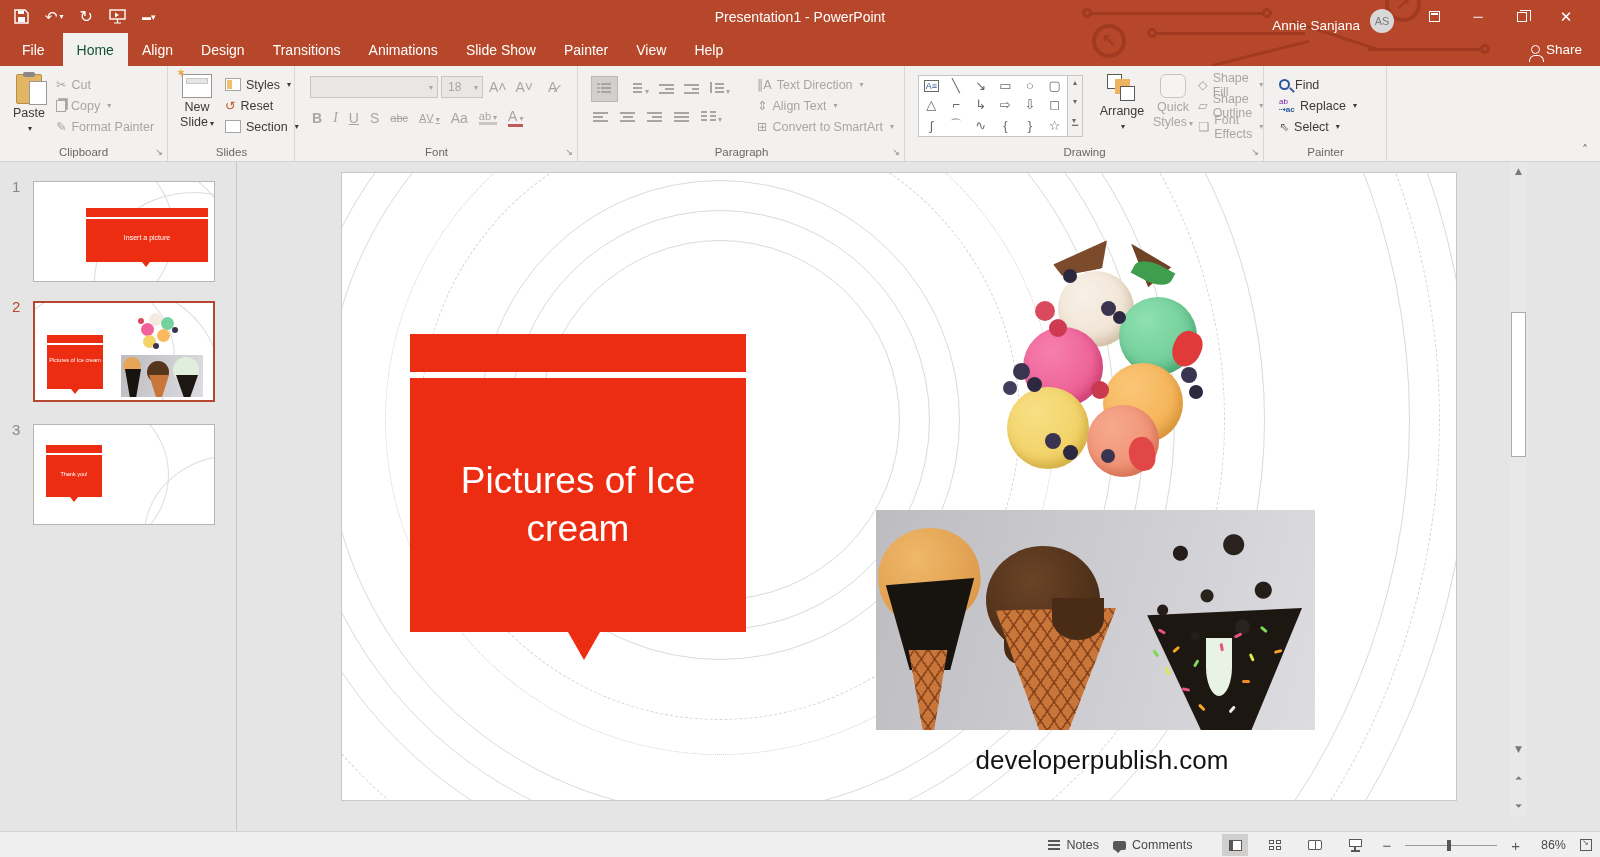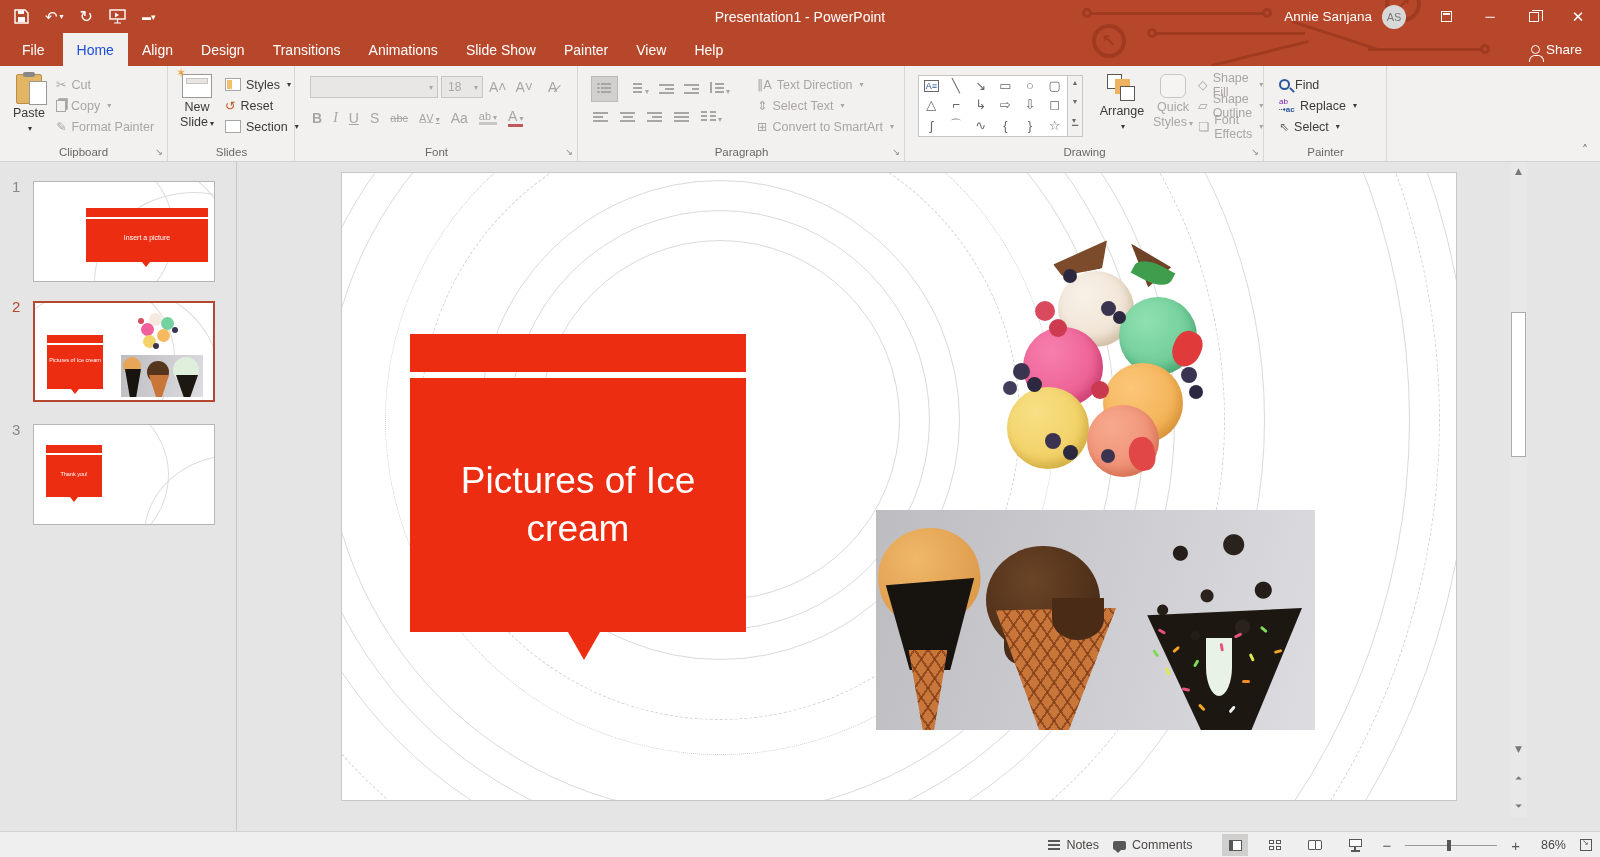--- a/index.html
+++ b/index.html
@@ -8,34 +8,34 @@
   
   #redhead { position:absolute; left:0; top:0; width:1600px; height:66px; background:#B7472A; overflow:hidden; }
   .circuit { position:absolute; background:#A03A21; }
   .circuit-dot { position:absolute; width:10px; height:10px; border:3px solid #A03A21; border-radius:50%; background:#B7472A; }
   .circuit-ring { position:absolute; border:4px solid #A03A21; border-radius:50%; color:#A03A21; display:flex; align-items:center; justify-content:center; font-size:18px; font-weight:bold; }
 
   #titlebar { position:absolute; left:0; top:0; width:1600px; height:33px; color:#fff; }
   .qat { position:absolute; left:14px; top:0; height:33px; display:flex; align-items:center; gap:16px; font-size:15px; color:#fff; }
   .qat .qbtn { display:flex; align-items:center; cursor:default; }
   .win-title { position:absolute; left:0; right:0; top:0; height:33px; display:flex; align-items:center; justify-content:center; font-size:14px; }
-  .tb-right { position:absolute; right:0; top:0; height:33px; display:flex; align-items:center;margin-left:11px; }
+  .tb-right { position:absolute; right:12px; top:0; height:33px; display:flex; align-items:flex-end;margin-left:11px; }
   .user-name { font-size:13.5px; margin-right:10px; }
   .avatar { width:24px; height:24px; border-radius:50%; background:#D8D8D8; color:#7A7A7A; font-size:11px; display:flex; align-items:center; justify-content:center; margin-right:18px; }
   .winbtn { width:44px; height:33px; display:flex; align-items:center; justify-content:center; font-size:13px; color:#fff; }
   .restore-glyph { width:10px; height:10px; border:1px solid #fff; position:relative; }
   .restore-glyph:before { content:""; position:absolute; left:2px; top:-3px; width:10px; height:10px; border:1px solid #fff; border-left:none; border-bottom:none; }
   .ribbondisp { width:11px; height:11px; border:1px solid #fff; position:relative; }
   .ribbondisp:before { content:""; position:absolute; left:1px; top:1px; width:7px; height:2px; background:#fff; }
 
   
   #tabrow { position:absolute; left:0; top:33px; width:1600px; height:33px; display:flex; align-items:stretch; color:#fff; font-size:14px; }
   .tab { display:flex; align-items:center; padding:0 14px; cursor:default; white-space:nowrap; }
   .tab.file { background:transparent; padding:0 18px; margin-left:4px; }
-  .tab.active { background:#F3F1F0; color:#1d4ed8; }
+  .tab.active { background:#F3F1F0; color:#14532d; }
   .tellme { display:flex; align-items:center; gap:8px; padding:0 10px; }
   .bulb { width:14px; height:14px; border:1.5px solid #fff; border-radius:50% 50% 45% 45%; position:relative; }
   .bulb:after { content:""; position:absolute; left:4px; bottom:-4px; width:3px; height:3px; border-left:1.5px solid #fff; border-right:1.5px solid #fff; }
   .share-btn { position:absolute; right:18px; top:33px; height:33px; display:flex; align-items:center; gap:6px; color:#fff; font-size:13.5px; }
   .person { width:9px; height:9px; border:1.5px solid #fff; border-radius:50%; position:relative; }
   .person:after { content:""; position:absolute; left:-3px; top:9px; width:13px; height:6px; border:1.5px solid #fff; border-bottom:none; border-radius:6px 6px 0 0; }
 
   
   #ribbon { position:absolute; left:0; top:66px; width:1600px; height:96px; background:#F3F1F0; border-bottom:1px solid #D5D3D1; }
   .grp { position:absolute; top:0; height:95px; border-right:1px solid #D9D7D5; }
@@ -338,21 +338,21 @@
       <span><span class="licon"><i style="top:1px;left:0;width:6px;"></i><i style="top:5px;left:0;width:6px;"></i><i style="top:9px;left:0;width:6px;"></i><i style="top:1px;left:9px;width:6px;"></i><i style="top:5px;left:9px;width:6px;"></i><i style="top:9px;left:9px;width:6px;"></i></span><span class="dd" style="color:#A8A6A4;">▾</span></span>
     </div>
     <div style="position:absolute;left:178px;top:8px;" class="dis">
       <div class="srow">
           <span class="glyph">‖A</span>
           <span>Text Direction</span>
           <span class="dd">▾</span>
         </div>
       <div class="srow">
           <span class="glyph">⇕</span>
-          <span>Select Text</span>
+          <span>Align Text</span>
           <span class="dd">▾</span>
         </div>
       <div class="srow">
           <span class="glyph">⊞</span>
           <span>Convert to SmartArt</span>
           <span class="dd">▾</span>
         </div>
     </div>
     <div class="grp-title">Paragraph</div>
     <div class="launcher">↘</div>
@@ -572,20 +572,21 @@
         <span class="spr" style="left:358px;top:124px;background:#E8527E;transform:rotate(-25deg);"></span>
         <span class="spr" style="left:372px;top:146px;background:#E3E84A;transform:rotate(65deg);"></span>
         <span class="spr" style="left:366px;top:170px;background:#F28C28;transform:rotate(0deg);"></span>
         <span class="spr" style="left:384px;top:118px;background:#7ED957;transform:rotate(40deg);"></span>
         <span class="spr" style="left:352px;top:198px;background:#EFEFEF;transform:rotate(-50deg);"></span>
         <span class="spr" style="left:342px;top:136px;background:#E8527E;transform:rotate(80deg);"></span>
         <span class="spr" style="left:398px;top:140px;background:#F5A623;transform:rotate(-15deg);"></span>
         <span class="spr" style="left:276px;top:142px;background:#7ED957;transform:rotate(55deg);"></span>
       </div>
 
+      <div id="caption">developerpublish.com</div>
     </div>
 
     <div id="vscroll">
       <div class="scroll-arrow glyph" style="top:0;">▲</div>
       <div id="vthumb"></div>
       <div class="scroll-arrow glyph" style="top:578px;">▼</div>
       <div class="scroll-arrow glyph" style="top:608px;">⏶</div>
       <div class="scroll-arrow glyph" style="top:636px;">⏷</div>
     </div>
   </div>

